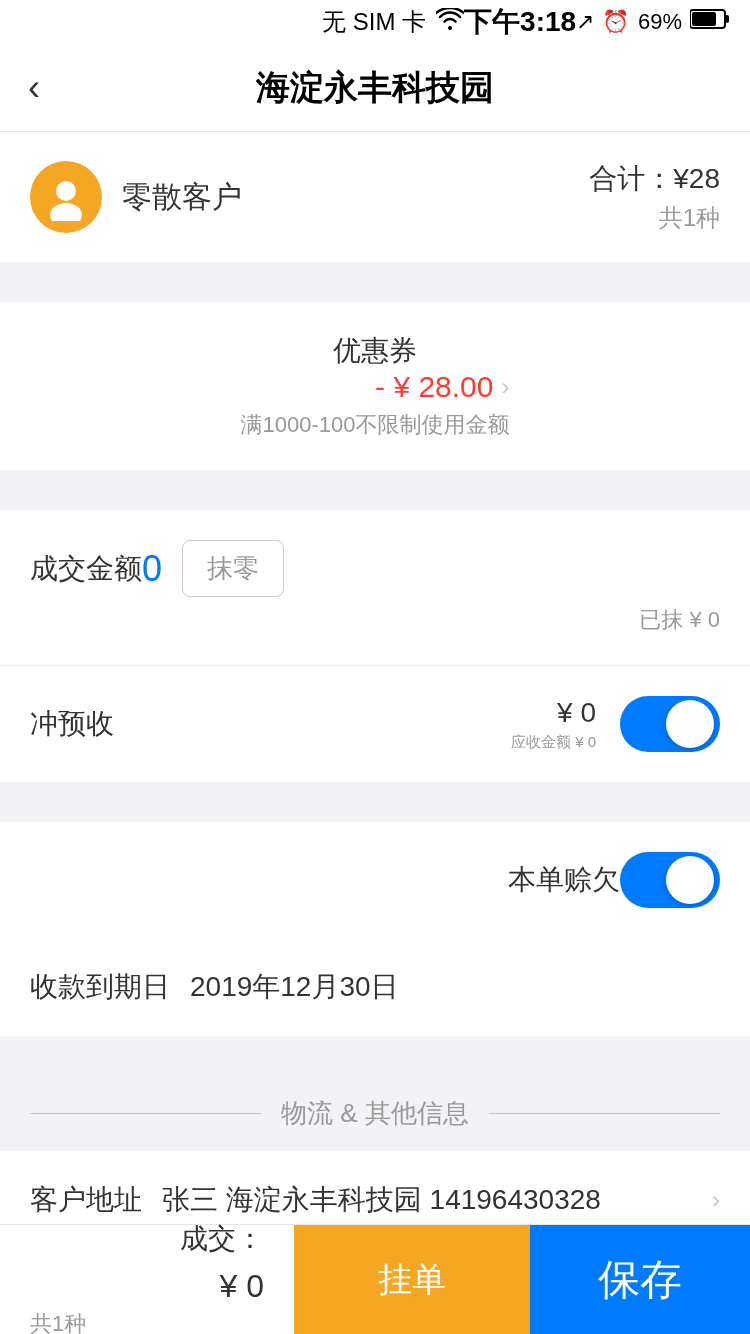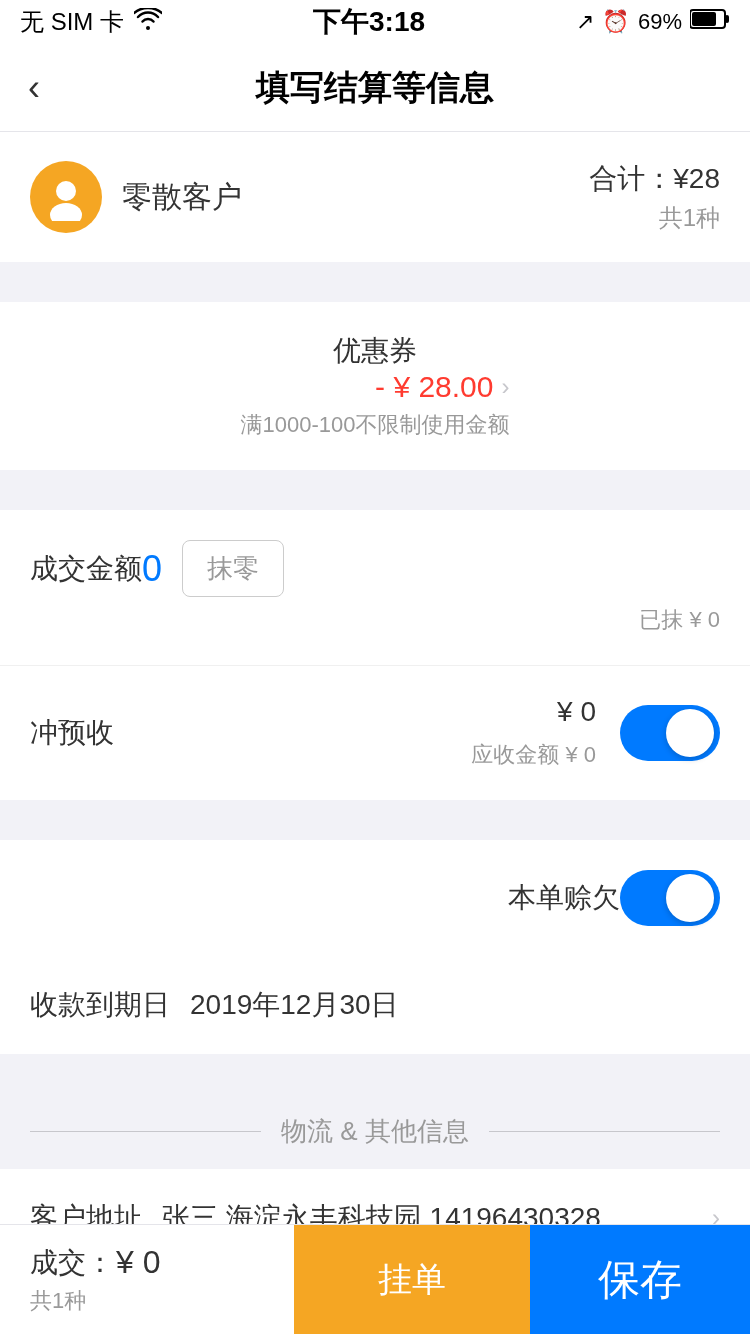--- a/index.html
+++ b/index.html
@@ -12,21 +12,21 @@
       overflow-x: hidden;
       font-size: 28px;
     }
 
     
     .status-bar {
       background: #fff;
       height: 44px;
       display: flex;
       align-items: center;
-      justify-content: space-between;
+      justify-content: flex-end;
       padding: 0 20px;
       font-size: 24px;
       font-weight: 500;
     }
     .status-left { display: flex; align-items: center; gap: 10px; }
     .status-right { display: flex; align-items: center; gap: 8px; font-size: 22px; }
 
     
     .nav-bar {
       background: #fff;
@@ -156,21 +156,21 @@
       align-items: center;
       justify-content: space-between;
     }
     .prereceive-right {
       display: flex;
       align-items: center;
       gap: 24px;
     }
     .prereceive-amounts { text-align: right; }
     .prereceive-main { font-size: 28px; color: #333; }
-    .prereceive-sub { font-size: 22px; color: #999; margin-top: 12px; }
+    .prereceive-sub { font-size: 15px; color: #999; margin-top: 4px; }
 
     
     .toggle {
       width: 100px;
       height: 56px;
       border-radius: 28px;
       background: #007aff;
       position: relative;
       cursor: pointer;
     }
@@ -245,21 +245,21 @@
       background: #fff;
       display: flex;
       align-items: center;
       border-top: 1px solid #e5e5ea;
     }
     .bottom-info {
       flex: 1;
       padding: 0 30px;
     }
     .bottom-deal { font-size: 28px; color: #333; }
-    .bottom-deal-row { display: flex; align-items: flex-start; gap: 2px; }
+    .bottom-deal-row { display: flex; align-items: flex-end; gap: 10px; flex-direction: column; }
     .bottom-amount { font-size: 32px; color: #333; font-weight: 500; }
     .bottom-count { font-size: 22px; color: #999; margin-top: 4px; }
     .bottom-btn-suspend {
       width: 236px;
       height: 110px;
       background: #f5a623;
       border: none;
       font-size: 34px;
       color: #fff;
       font-weight: 500;
@@ -307,21 +307,21 @@
         <rect x="0" y="2" width="35" height="18" rx="3" ry="3" stroke="#000" stroke-width="2" fill="none"></rect>
         <rect x="35" y="7" width="4" height="8" rx="2" ry="2" fill="#000"></rect>
         <rect x="2" y="4" width="24" height="14" rx="2" ry="2" fill="#000"></rect>
       </svg>
     </span>
   </div>
 </div>
 
 <div class="nav-bar">
   <span class="nav-back">‹</span>
-  <span class="nav-title">填写结算等信息</span>
+  <span class="nav-title">海淀永丰科技园</span>
 </div>
 
 <div class="content">
 
   <div class="card">
     <div class="customer-row">
       <div class="customer-left">
         <div class="customer-avatar">
           <svg width="48" height="48" viewBox="0 0 48 48">
             <circle cx="24" cy="18" r="10" fill="#fff"></circle>

